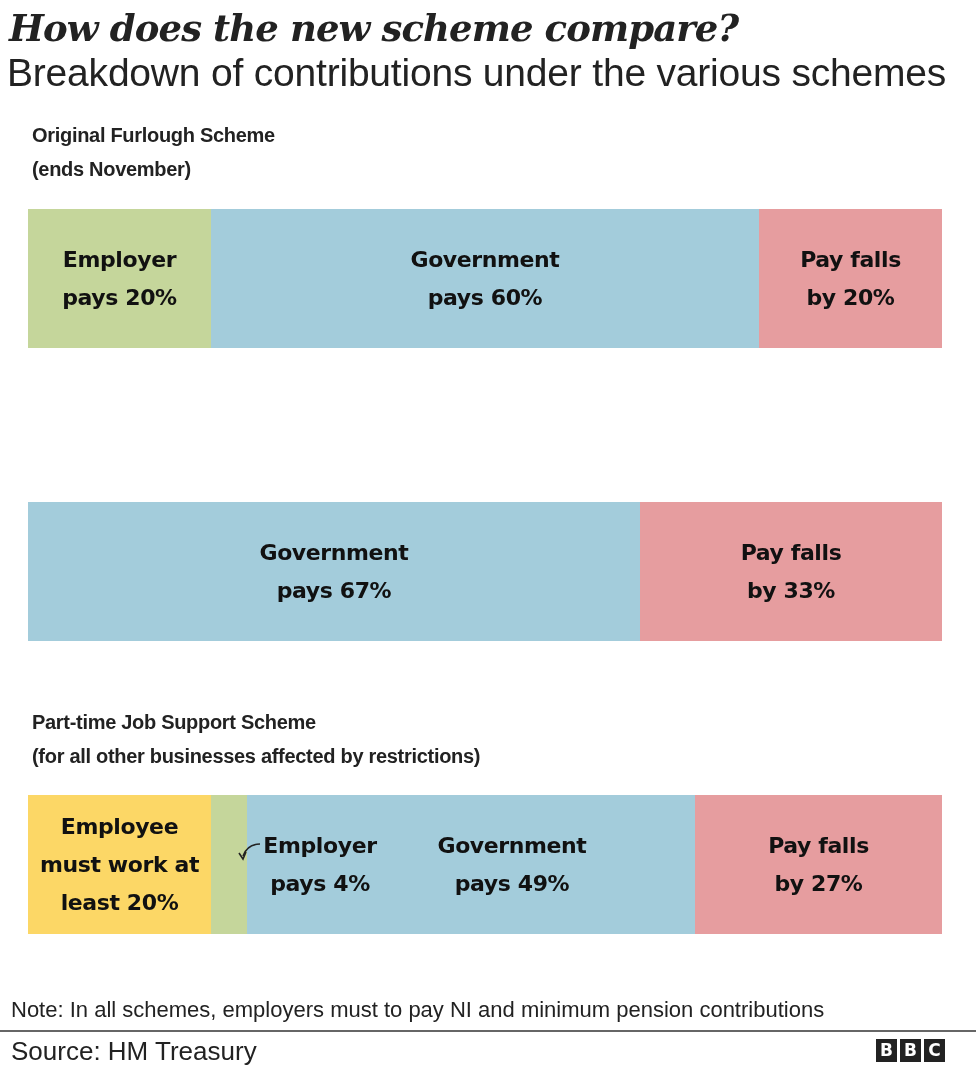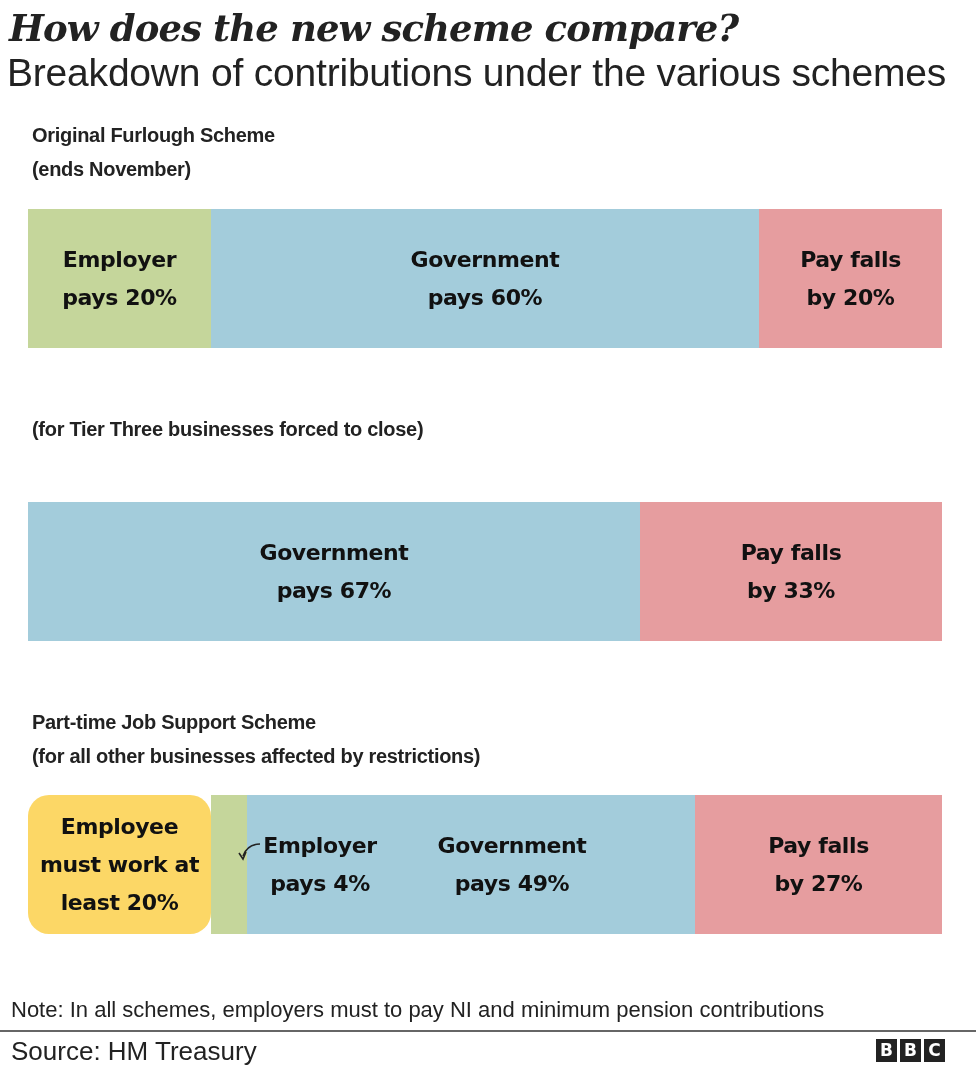--- a/index.html
+++ b/index.html
@@ -36,39 +36,38 @@
     <span class="seg-label">Government
 pays 60%</span>
   </div>
   <div class="seg" style="left:731px; width:183px; background:#e69d9f;">
     <span class="seg-label">Pay falls
 by 20%</span>
   </div>
 </div>
 
 <div class="scheme-title" style="top:412px;">
-  <div>(for Tier Three businesses forced to close)</div>
 </div>
 <div class="bar" style="top:502px;">
   <div class="seg" style="left:0; width:612px; background:#a3ccdb;">
     <span class="seg-label">Government
 pays 67%</span>
   </div>
   <div class="seg" style="left:612px; width:302px; background:#e69d9f;">
     <span class="seg-label">Pay falls
 by 33%</span>
   </div>
 </div>
 
 <div class="scheme-title" style="top:705px;">
   <div>Part-time Job Support Scheme</div>
   <div>(for all other businesses affected by restrictions)</div>
 </div>
 <div class="bar" style="top:795px;">
-  <div class="seg" style="left:0; width:183px; background:#fcd766;border-radius:21px;">
+  <div class="seg" style="left:0; width:183px; background:#fcd766;">
     <span class="seg-label">Employee
 must work at
 least 20%</span>
   </div>
   <div class="seg" style="left:183px; width:36px; background:#c5d69b;"></div>
   <div class="seg" style="left:219px; width:448px; background:#a3ccdb;">
     <span class="seg-label" style="margin-left:82px;">Government
 pays 49%</span>
   </div>
   <div class="seg" style="left:667px; width:247px; background:#e69d9f;">

